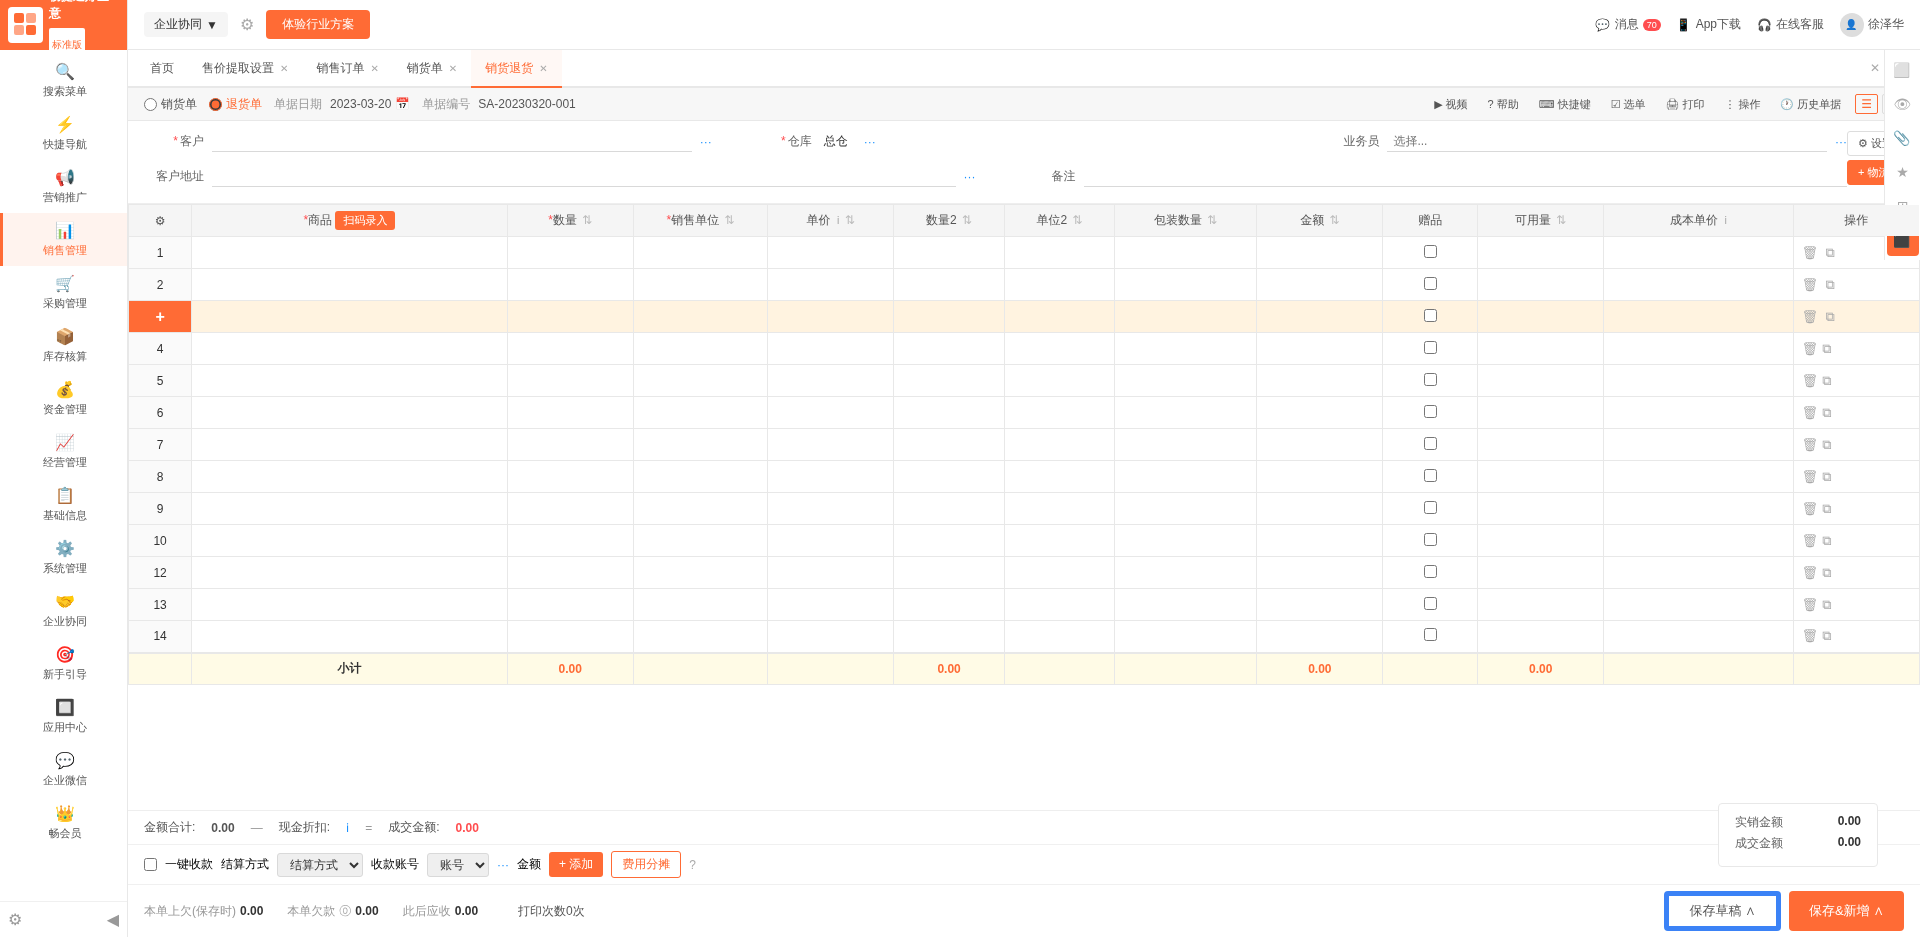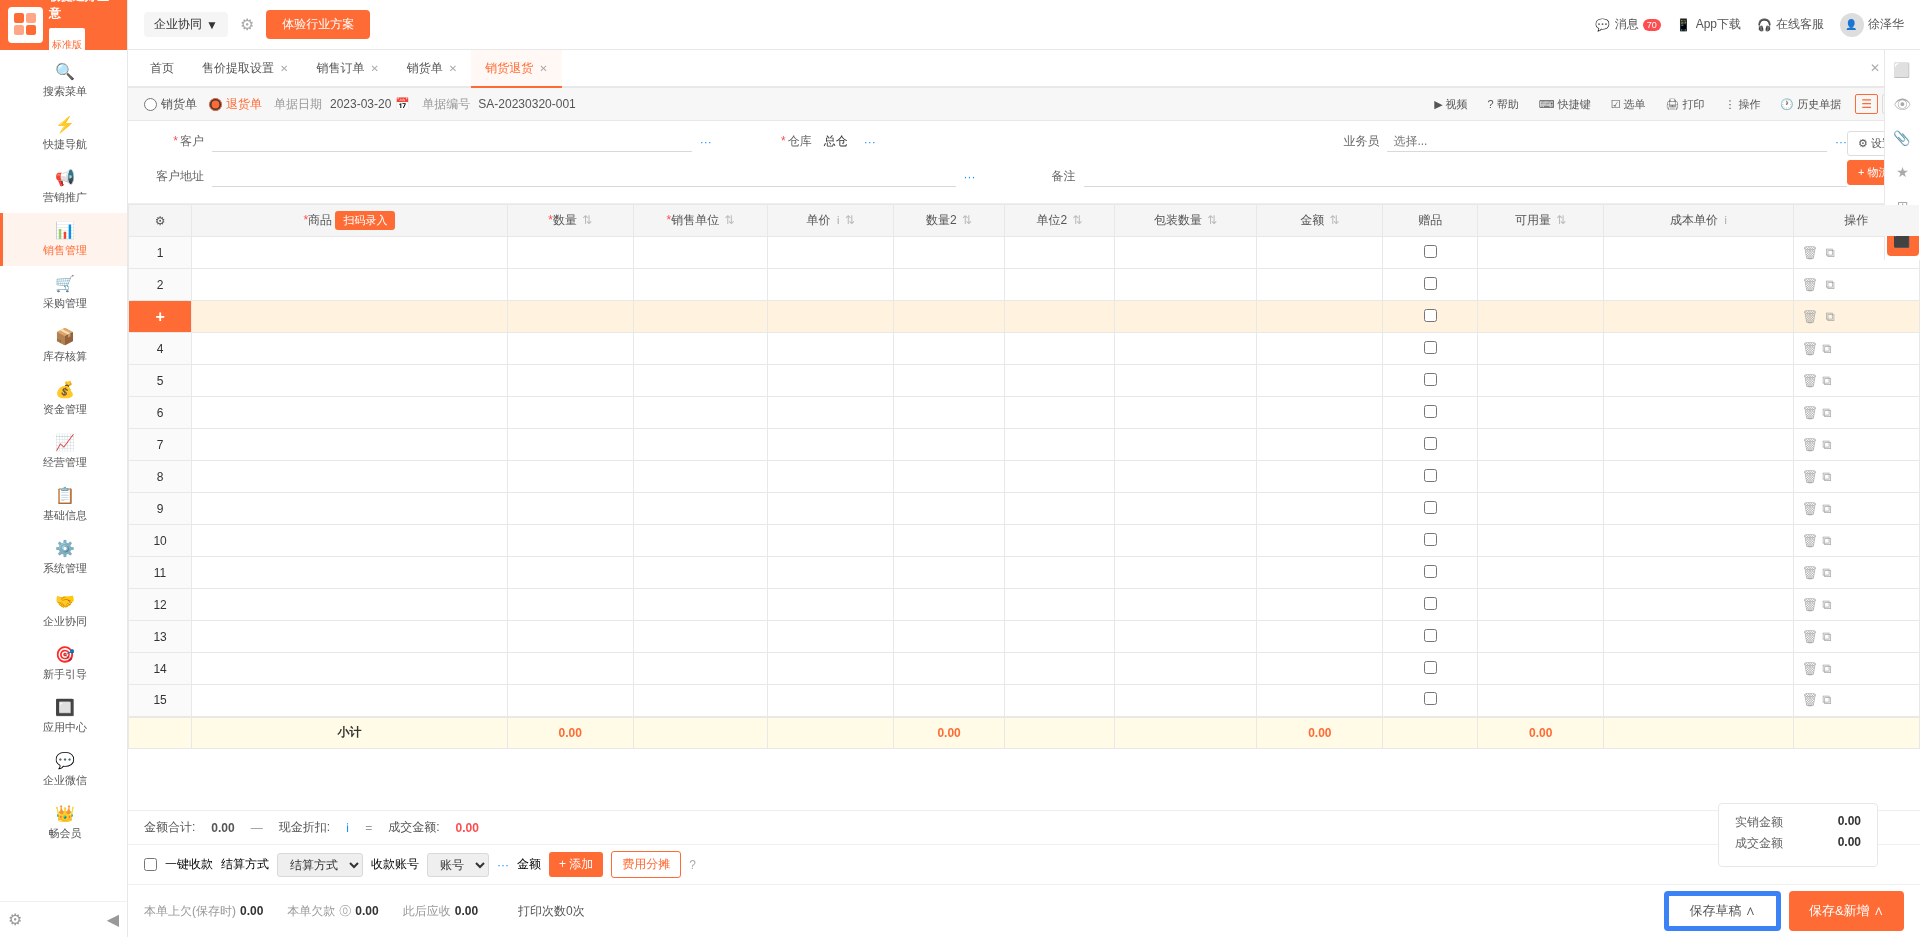--- a/index.html
+++ b/index.html
@@ -584,35 +584,20 @@
             <td></td>
             <td></td>
             <td></td>
             <td></td>
             <td class="checkbox-cell"><input type="checkbox" style=""></td>
             <td></td>
             <td></td>
             <td><span class="action-icon">🗑</span><span class="action-icon">⧉</span></td>
           </tr>
         <tr>
-            <td class="row-num">11</td>
-            <td></td>
-            <td></td>
-            <td></td>
-            <td></td>
-            <td></td>
-            <td></td>
-            <td></td>
-            <td></td>
-            <td class="checkbox-cell"><input type="checkbox" style=""></td>
-            <td></td>
-            <td></td>
-            <td><span class="action-icon">🗑</span><span class="action-icon">⧉</span></td>
-          </tr>
-        <tr>
             <td class="row-num">12</td>
             <td></td>
             <td></td>
             <td></td>
             <td></td>
             <td></td>
             <td></td>
             <td></td>
             <td></td>
             <td class="checkbox-cell"><input type="checkbox" style=""></td>
@@ -630,35 +615,20 @@
             <td></td>
             <td></td>
             <td></td>
             <td class="checkbox-cell"><input type="checkbox" style=""></td>
             <td></td>
             <td></td>
             <td><span class="action-icon">🗑</span><span class="action-icon">⧉</span></td>
           </tr>
         <tr>
             <td class="row-num">14</td>
-            <td></td>
-            <td></td>
-            <td></td>
-            <td></td>
-            <td></td>
-            <td></td>
-            <td></td>
-            <td></td>
-            <td class="checkbox-cell"><input type="checkbox" style=""></td>
-            <td></td>
-            <td></td>
-            <td><span class="action-icon">🗑</span><span class="action-icon">⧉</span></td>
-          </tr>
-        <tr>
-            <td class="row-num">15</td>
             <td></td>
             <td></td>
             <td></td>
             <td></td>
             <td></td>
             <td></td>
             <td></td>
             <td></td>
             <td class="checkbox-cell"><input type="checkbox" style=""></td>
             <td></td>

